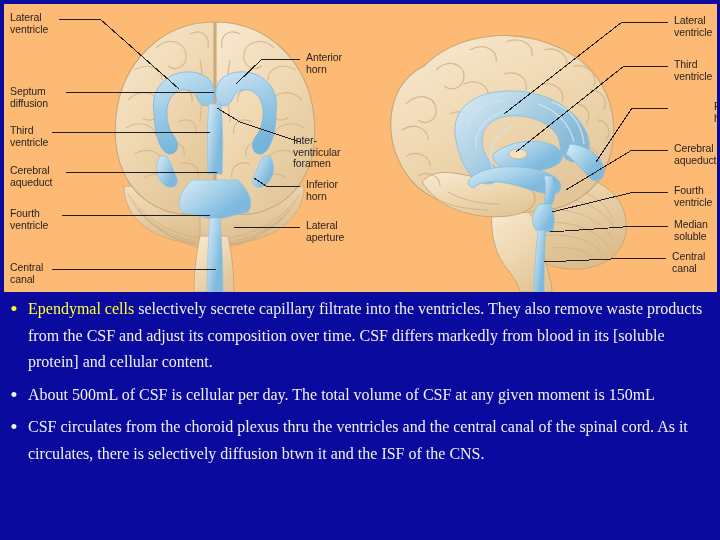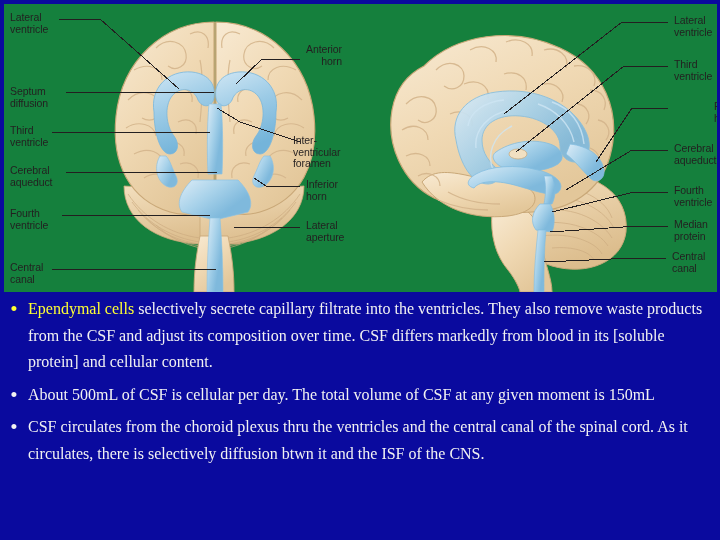--- a/index.html
+++ b/index.html
@@ -16,21 +16,21 @@
     font-family: "Liberation Serif", serif;
   }
 
   
   #figure {
     position: absolute;
     left: 4px;
     top: 4px;
     width: 713px;
     height: 288px;
-    background: #15803d;
+    background: #fdba74;
     overflow: hidden;
   }
 
   .lbl {
     position: absolute;
     font-family: "Liberation Sans", sans-serif;
     font-size: 10.5px;
     line-height: 11.6px;
     color: #231f20;
     white-space: pre-line;
@@ -273,42 +273,42 @@
 diffusion</div>
     <div class="lbl" style="left:6px; top:121px;">Third
 ventricle</div>
     <div class="lbl" style="left:6px; top:161px;">Cerebral
 aqueduct</div>
     <div class="lbl" style="left:6px; top:204px;">Fourth
 ventricle</div>
     <div class="lbl" style="left:6px; top:258px;">Central
 canal</div>
 
-    <div class="lbl" style="left:302px; top:40px;text-align:right;">Anterior
+    <div class="lbl" style="left:302px; top:48px;">Anterior
 horn</div>
     <div class="lbl" style="left:289px; top:131px;">Inter-
 ventricular
 foramen</div>
     <div class="lbl" style="left:302px; top:175px;">Inferior
 horn</div>
     <div class="lbl" style="left:302px; top:216px;">Lateral
 aperture</div>
 
     <div class="lbl" style="left:670px; top:11px;">Lateral
 ventricle</div>
     <div class="lbl" style="left:670px; top:55px;">Third
 ventricle</div>
     <div class="lbl" style="left:710px; top:97px;">Posterior
 horn</div>
     <div class="lbl" style="left:670px; top:139px;">Cerebral
 aqueduct</div>
     <div class="lbl" style="left:670px; top:181px;">Fourth
 ventricle</div>
     <div class="lbl" style="left:670px; top:215px;">Median
-protein</div>
+soluble</div>
     <div class="lbl" style="left:668px; top:247px;">Central
 canal</div>
   </div>
 
   <div id="body">
 
     <div class="bullet-row" id="p1">
       <div class="bullet-dot yellow">•</div>
       <div class="bullet-text"><span class="hl">Ependymal cells</span><span> selectively secrete capillary filtrate into the ventricles.  They also remove waste products from the CSF and adjust its composition over time.  CSF differs markedly from blood in its [soluble protein] and cellular content.</span></div>
     </div>

